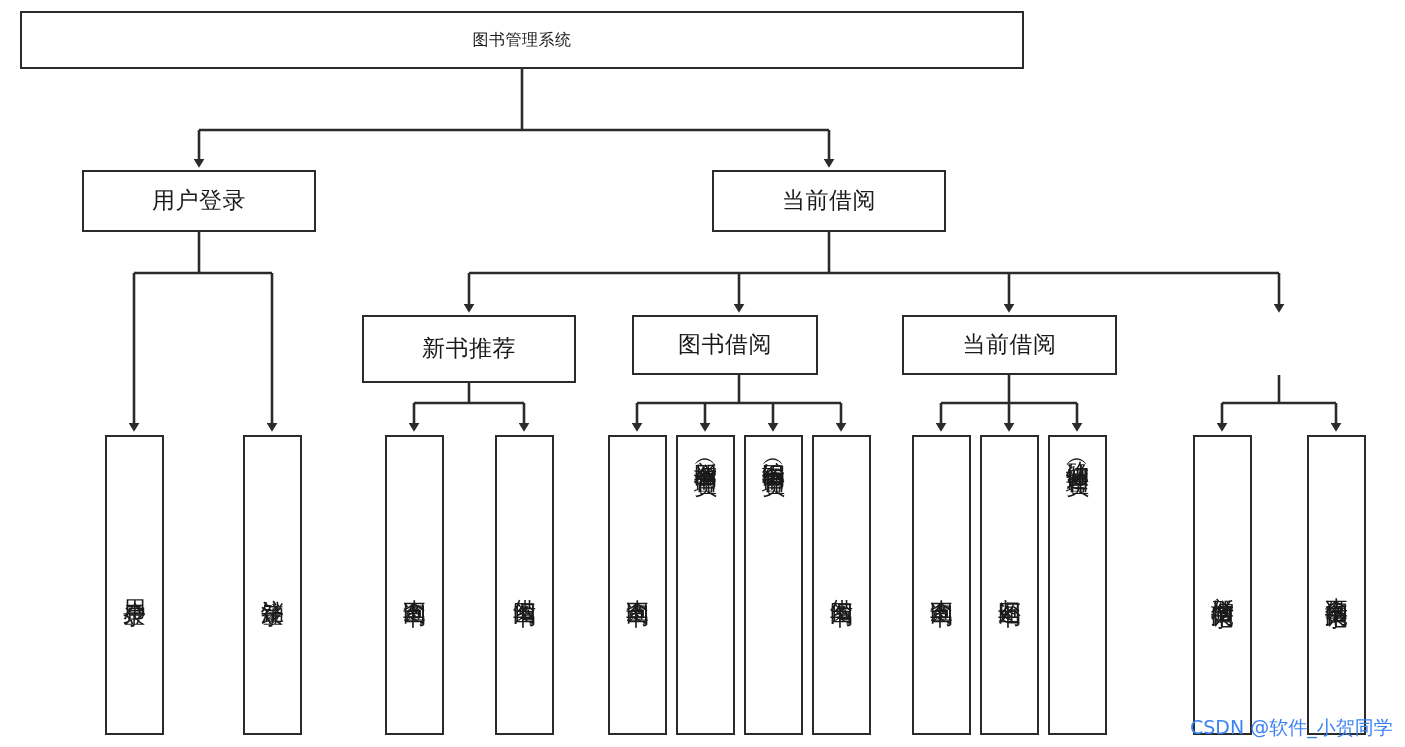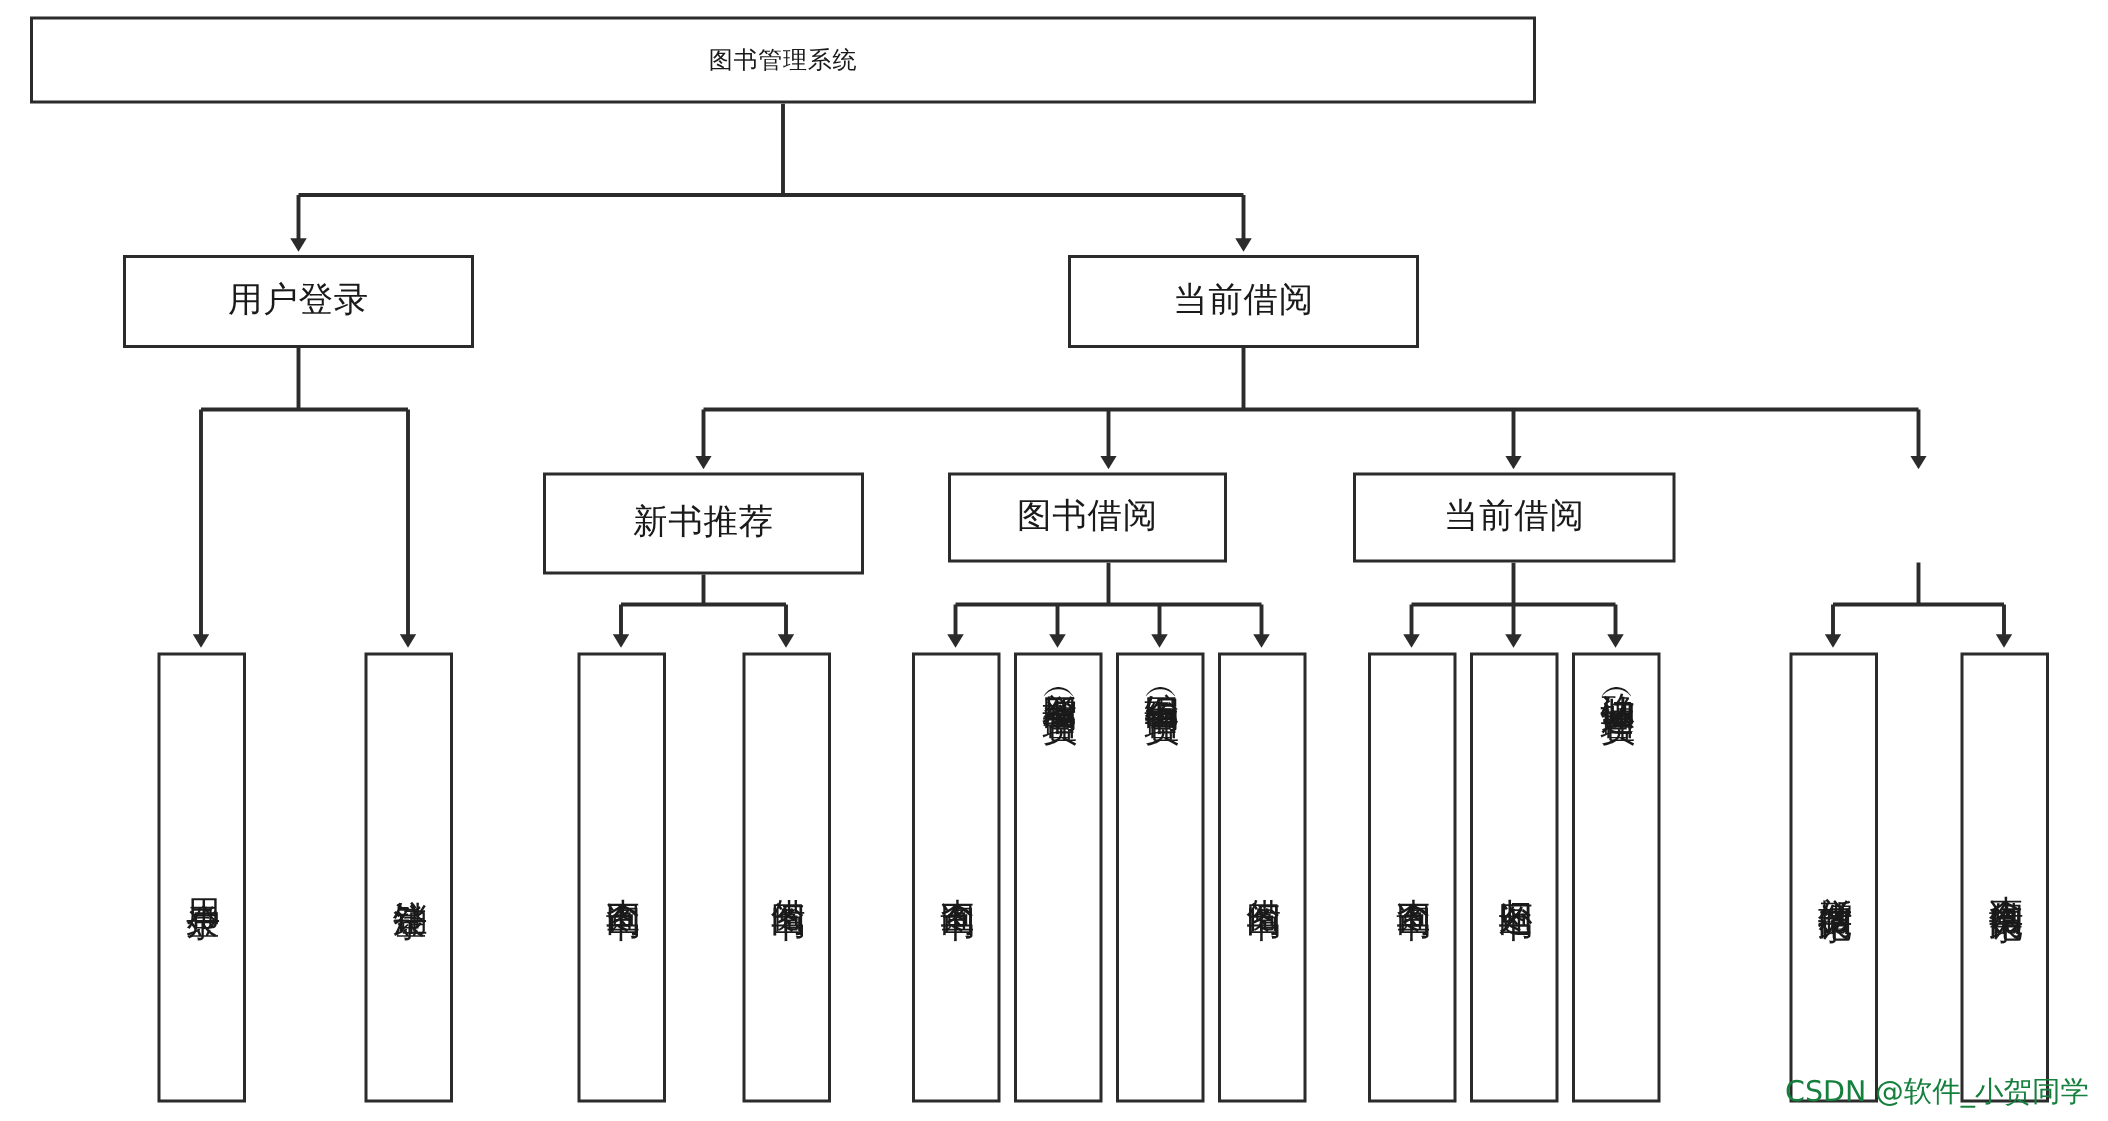--- a/index.html
+++ b/index.html
@@ -64,21 +64,21 @@
     letter-spacing: 2px;
     line-height: 1;
   }
   .node.v.top .node-label {
     align-self: flex-start;
   }
   .watermark {
     position: absolute;
     font-family: "DejaVu Sans", "Liberation Sans", sans-serif;
     font-size: 19px;
-    color: #15803d;
+    color: #3b82f6;
     white-space: nowrap;
     z-index: 5;
     pointer-events: none;
   }
 </style>
 </head>
 <body>
 
 <div id="canvas">
 

